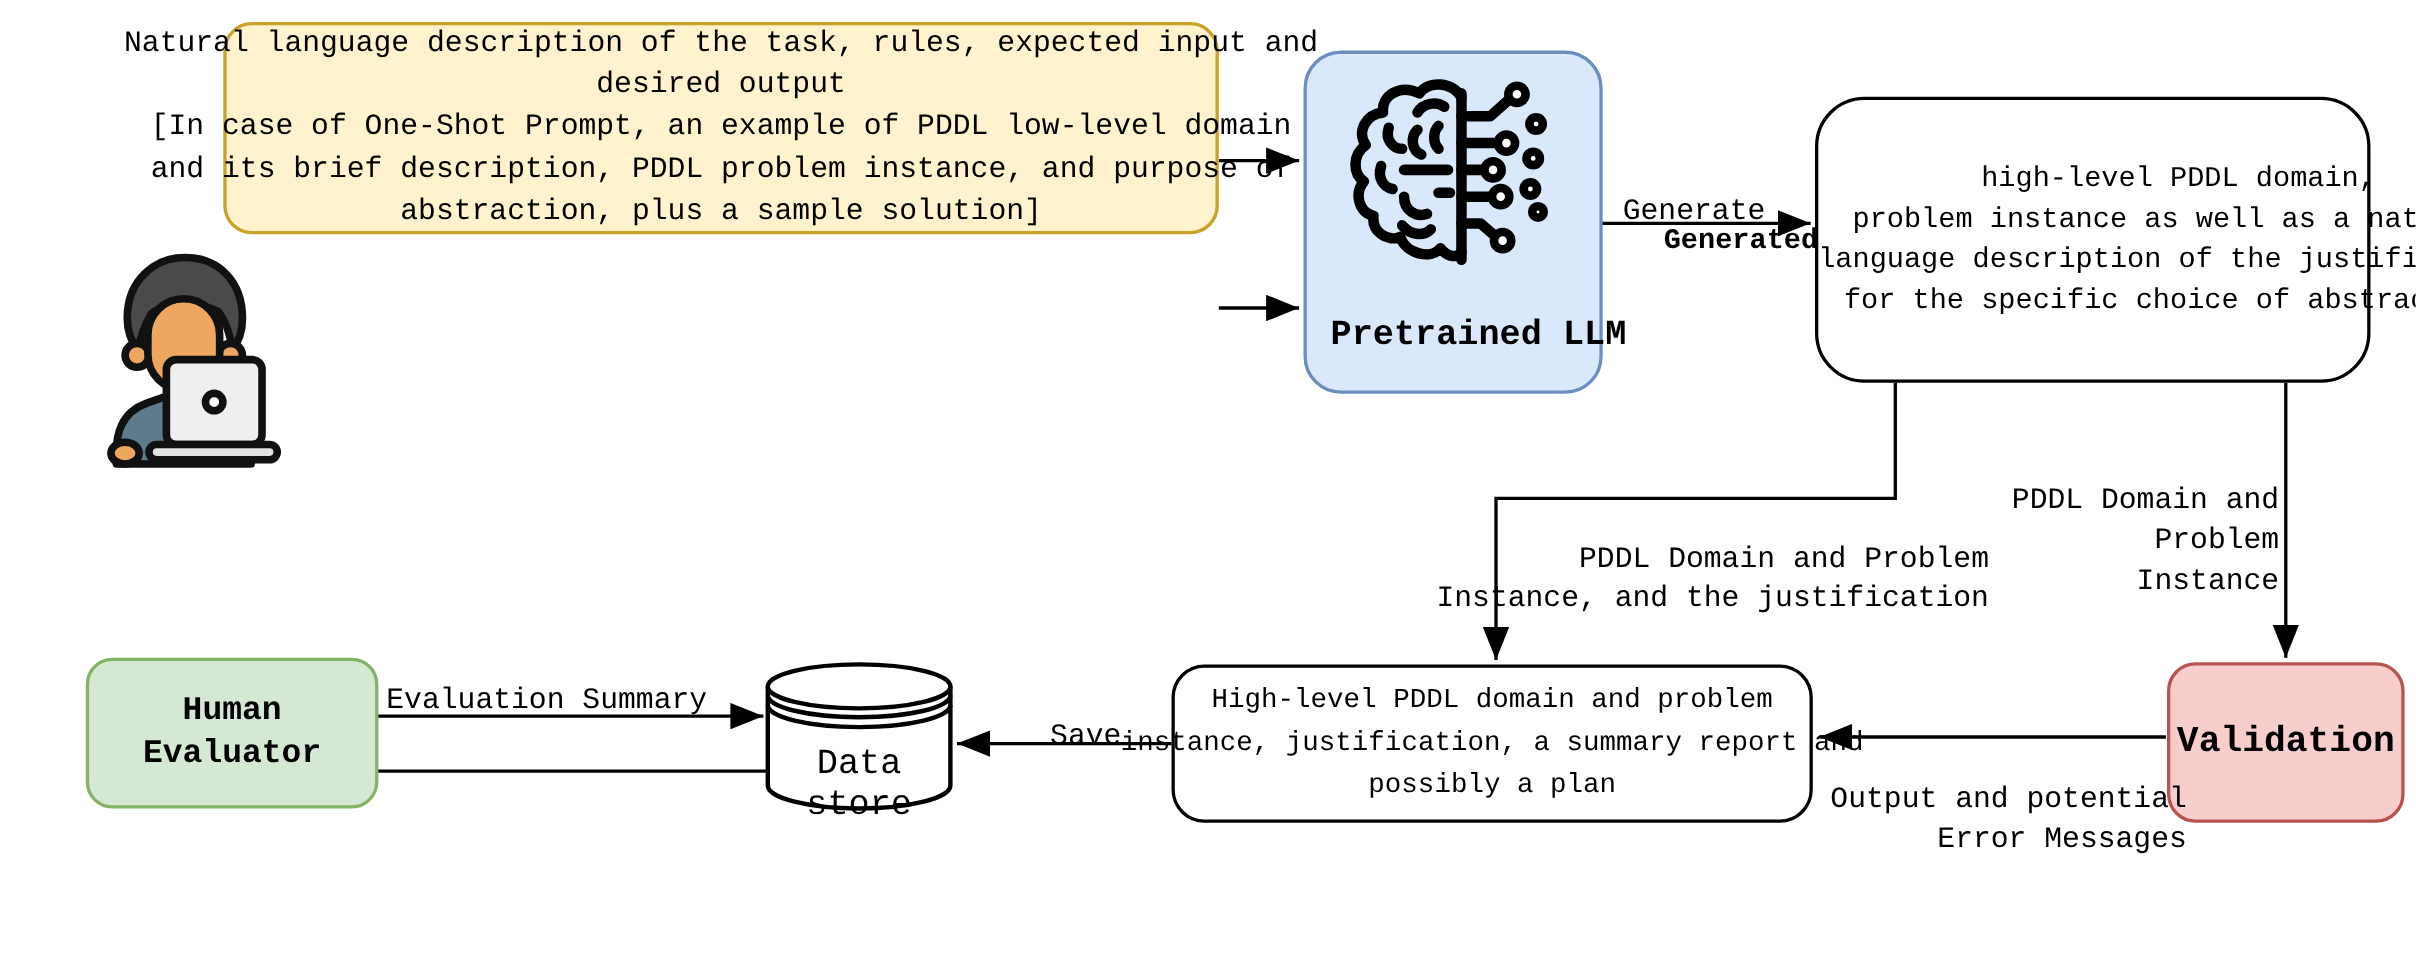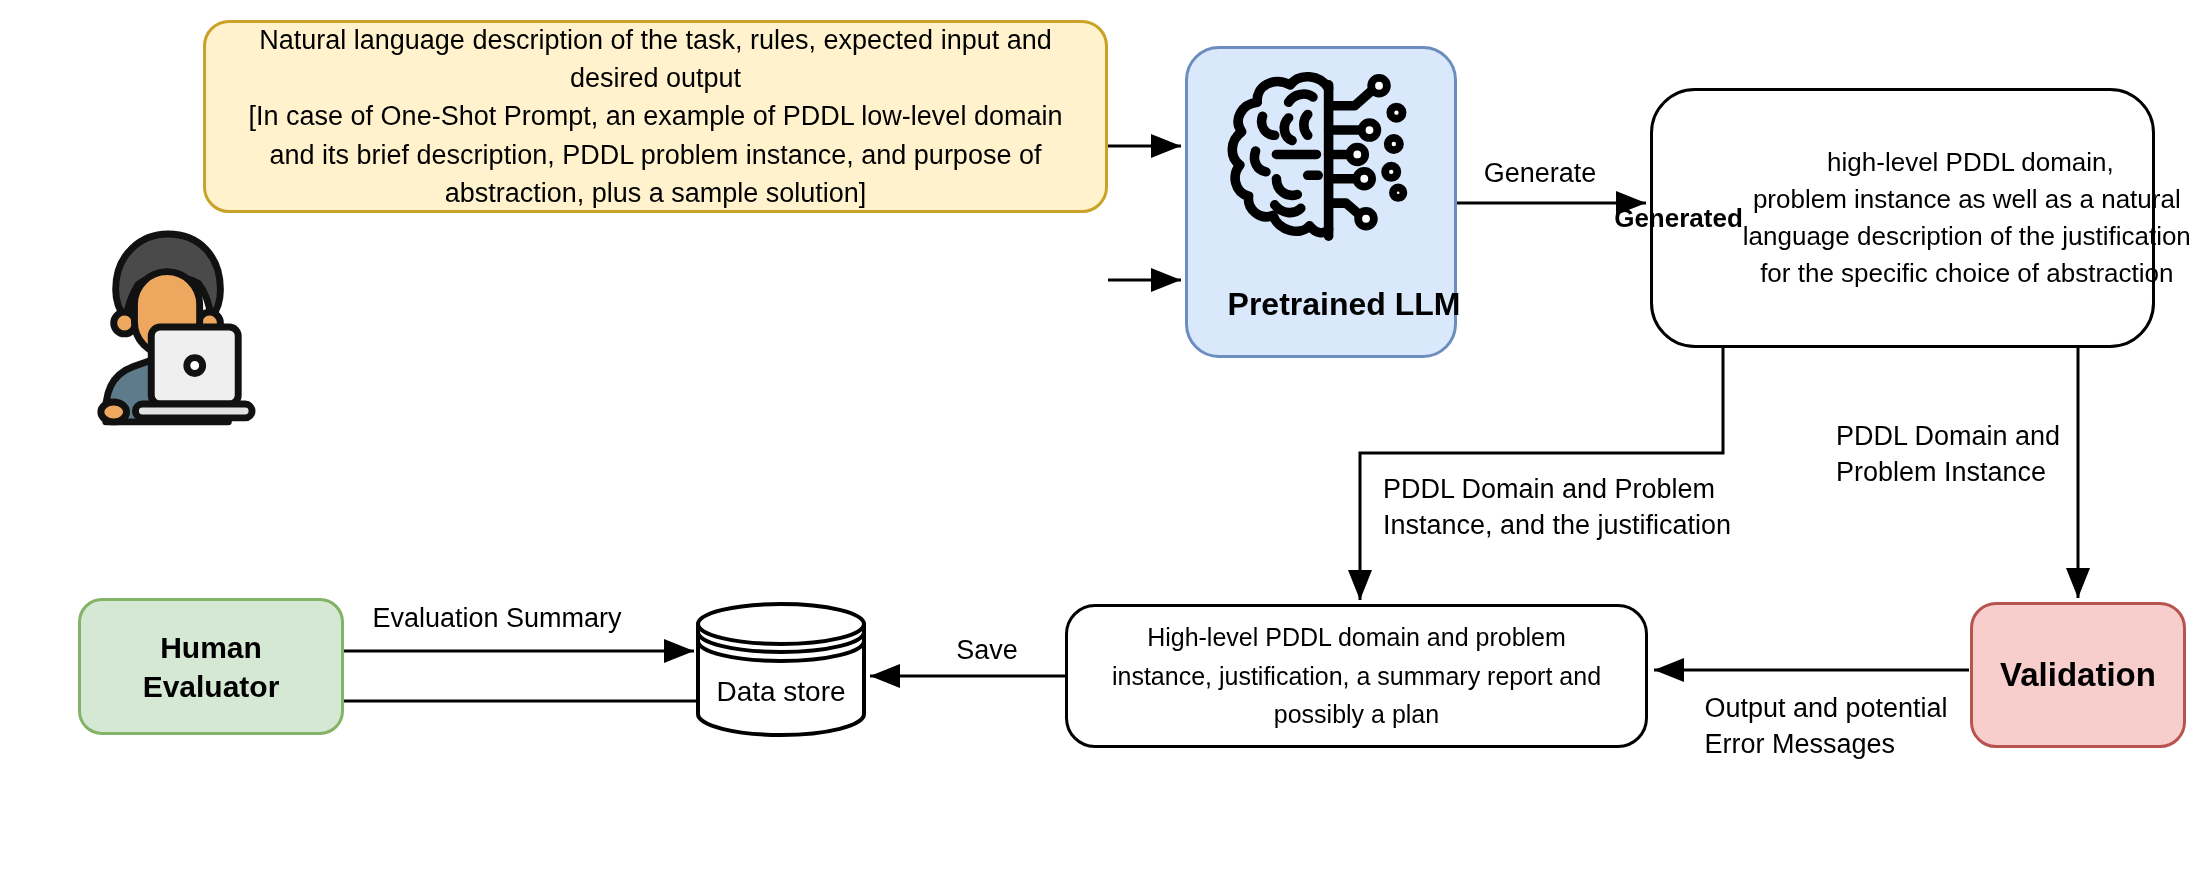--- a/index.html
+++ b/index.html
@@ -1,18 +1,18 @@
 <!DOCTYPE html>
 <html style="--yellow_fill: #fff2cc; --yellow_stroke: #c9a227; --blue_fill: #dae8fc; --blue_stroke: #6c8ebf; --red_fill: #f8cecc; --red_stroke: #b85450; --green_fill: #d5e8d4; --green_stroke: #82b366; --line: #000000; --text: #000000; --skin: #eda75f; --hair: #4a4a4a; --shirt: #5d7b8a; --laptop: #efefef;"><head>
 <meta charset="utf-8">
 <style>
   html,body{margin:0;padding:0;background:#ffffff;}
   .canvas{
     position:relative;width:2196px;height:882px;background:#fff;
-    font-family:Liberation Sans, sans-serif;color:var(--text,#000);
+    font-family:Liberation Mono, monospace;color:var(--text,#000);
   }
   .box{
     position:absolute;box-sizing:border-box;display:flex;align-items:center;
     justify-content:center;text-align:center;white-space:pre;line-height:1.42;
   }
   .prompt-box{
     left:203px;top:20px;width:905px;height:193px;border-radius:26px;
     background:var(--yellow_fill);border:3px solid var(--yellow_stroke);
     font-size:27px;
   }
@@ -38,26 +38,26 @@
   .result-box{
     left:1065px;top:604px;width:583px;height:144px;border-radius:30px;
     background:#fff;border:3px solid var(--line);font-size:25px;line-height:1.55;
   }
   .evaluator-box{
     left:78px;top:598px;width:266px;height:137px;border-radius:24px;
     background:var(--green_fill);border:3px solid var(--green_stroke);
     font-size:30px;font-weight:bold;line-height:1.3;
   }
   .edge-label{
-    position:absolute;white-space:pre-line;text-align:left;font-size:27px;
-    line-height:1.35;transform:translateX(-50%);
+    position:absolute;white-space:pre-line;text-align:right;font-size:27px;
+    line-height:1.35;transform:translateX(-50%);margin-top:20px;
   }
   .icon-abs{position:absolute;}
   .datastore-label{position:absolute;left:693px;top:676px;width:176px;
-    text-align:center;font-size:28px;}
+    text-align:center;font-size:32px;}
   svg.connectors{position:absolute;left:0;top:0;pointer-events:none;}
   .bold{font-weight:bold;}
   
   .skin{fill:var(--skin);} .hair{fill:var(--hair);} .shirt{fill:var(--shirt);}
   .laptop{fill:var(--laptop);} .laptop2{fill:#e2e2e2;}
   .outl{stroke:#111;stroke-width:7;stroke-linejoin:round;stroke-linecap:round;}
   .brainstroke{fill:none;stroke:#000;stroke-width:11;stroke-linecap:round;stroke-linejoin:round;}
   .braincirc{fill:#fff;stroke:#000;stroke-width:9;}
   .cyl{fill:#fff;stroke:#000;stroke-width:4;}
   .cyl-line{fill:none;stroke:#000;stroke-width:4;}

